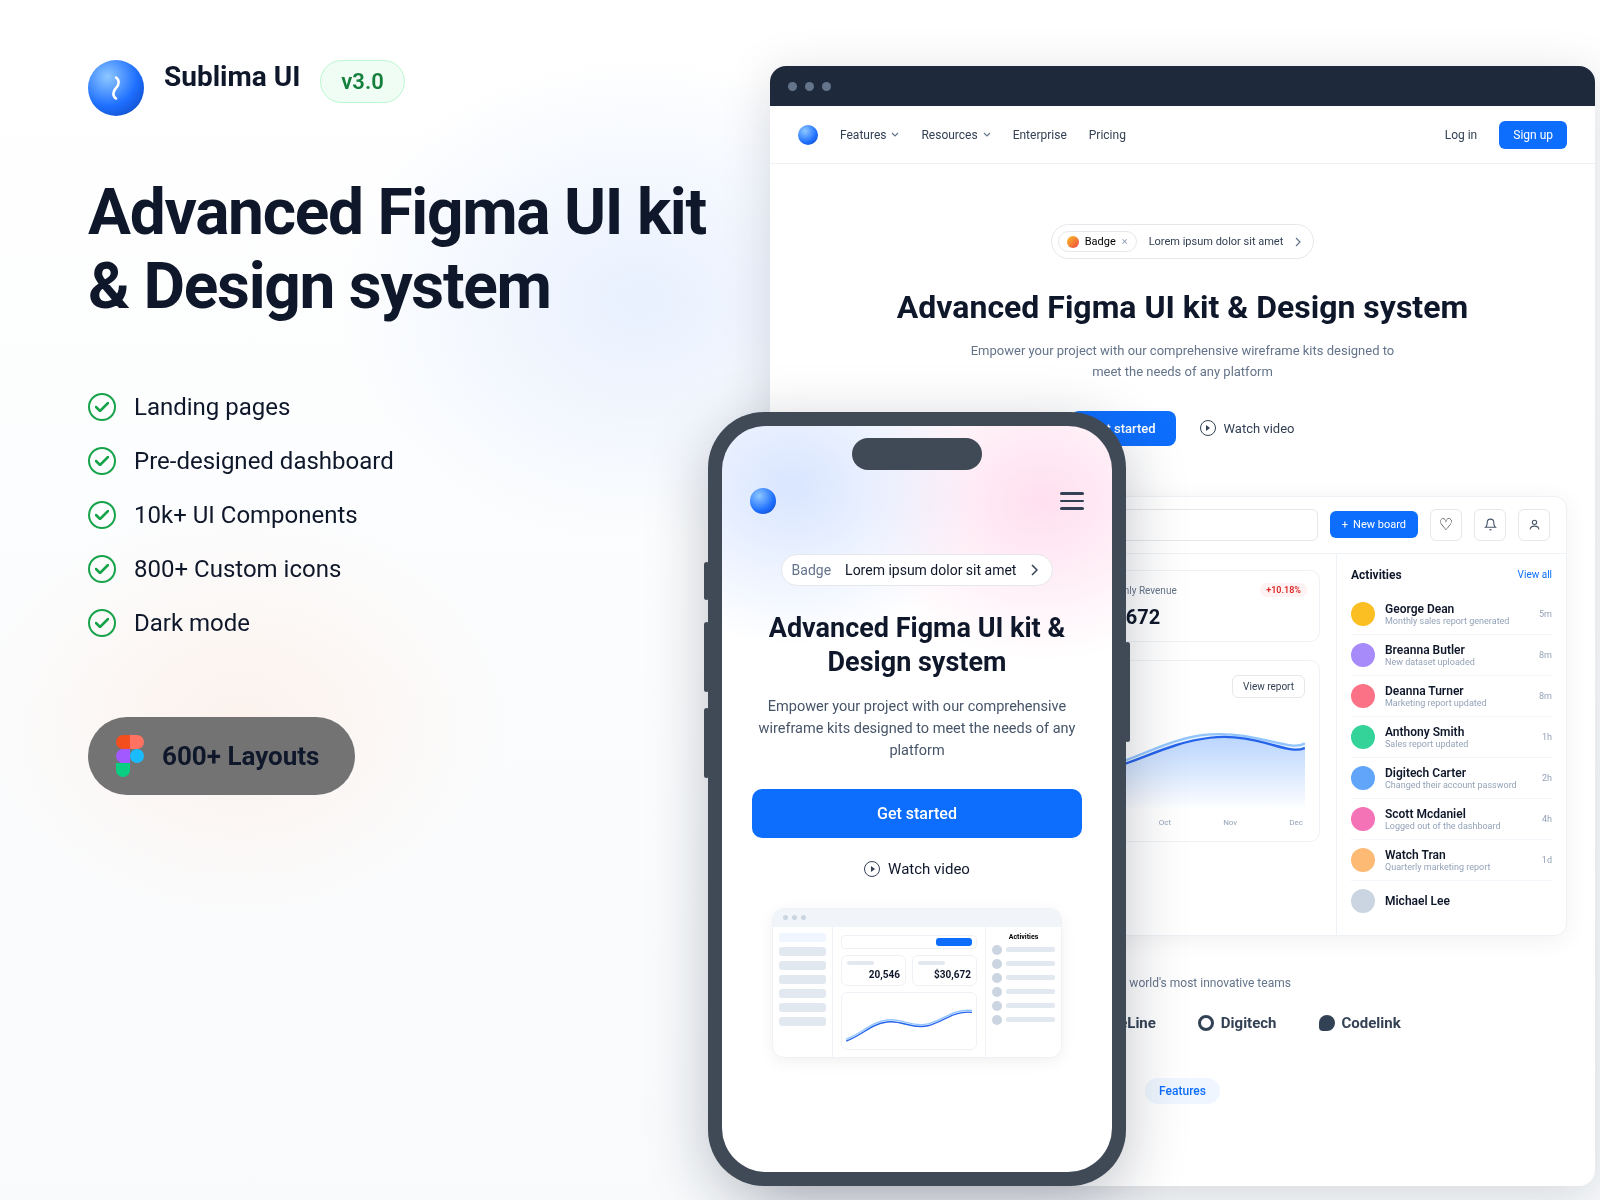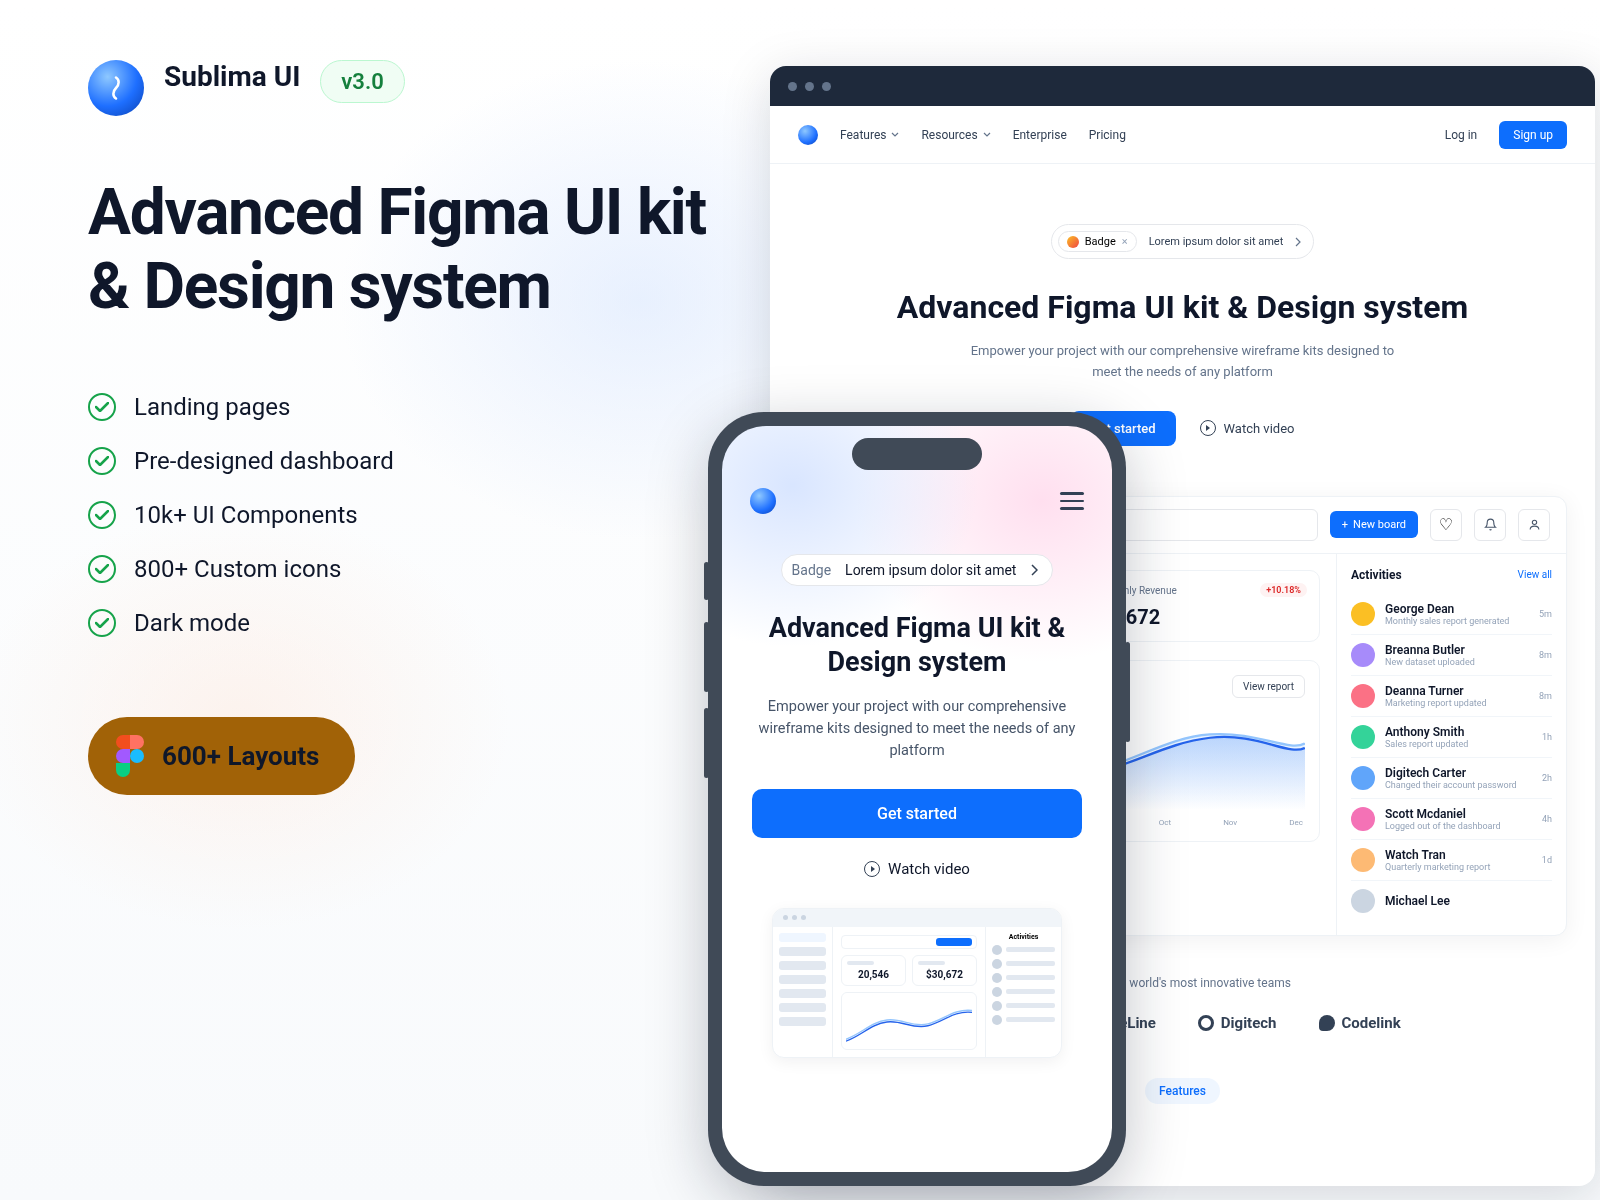--- a/index.html
+++ b/index.html
@@ -67,21 +67,21 @@
   border: 2.5px solid #16a34a; display: flex; align-items: center; justify-content: center;
   flex-shrink: 0;
 }
 .check-badge svg { stroke: #16a34a; }
 .feature-text { font-size: 24px; color: #0f172a; font-weight: 400; }
 
 .layouts-pill {
   display: inline-flex; align-items: center; gap: 18px;
   padding: 18px 36px 18px 28px;
   border-radius: 999px;
-  background: #a16207;
+  background: #737373;
 }
 .figma-dots { width: 28px; height: 42px; position: relative; }
 .fd { position: absolute; width: 14px; height: 14px; border-radius: 50%; }
 .fd1 { background:#f24e1e; top:0; left:0; border-radius:7px 0 0 7px; }
 .fd2 { background:#ff7262; top:0; left:14px; border-radius:0 7px 7px 0; }
 .fd3 { background:#a259ff; top:14px; left:0; border-radius:7px 0 0 7px; }
 .fd4 { background:#1abcfe; top:14px; left:14px; }
 .fd5 { background:#0acf83; top:28px; left:0; border-radius:0 0 7px 7px; }
 .layouts-text { font-size: 26px; color: #0f172a; font-weight: 700; }
 
@@ -241,21 +241,21 @@
   box-shadow:0 4px 16px rgba(15,23,42,0.06); overflow:hidden;
 }
 .p-dash-titlebar { height:18px; background:#f1f5f9; display:flex; align-items:center; padding:0 10px; gap:4px;}
 .p-tl-dot { width:5px; height:5px; border-radius:50%; background:#cbd5e1; }
 .p-dash-body { display:flex; height:130px; }
 .p-dash-side { width:60px; border-right:1px solid #eef2f6; padding:6px; display:flex; flex-direction:column; gap:5px;}
 .p-side-item { height:9px; background:#e2e8f0; border-radius:3px; }
 .p-side-item.active { background:#eff6ff; }
 .p-dash-main { flex:1; padding:8px; }
 .p-kpi-row { display:flex; gap:6px; margin-bottom:6px; }
-.p-kpi { flex:1; border:1px solid #eef2f6; border-radius:6px; padding:5px; }
+.p-kpi { flex:1; border:1px solid #eef2f6; border-radius:6px; padding:5px;text-align:right; }
 .p-kpi-lbl { height:4px; width:50%; background:#e2e8f0; margin-bottom:4px; border-radius:2px;}
 .p-kpi-val { font-size:10px; font-weight:700; color:#0f172a; }
 .p-chart { border:1px solid #eef2f6; border-radius:6px; height:58px; padding:4px; }
 .p-chart svg { width:100%; height:100%; }
 .p-dash-act { width:76px; border-left:1px solid #eef2f6; padding:6px; display:flex; flex-direction:column; gap:4px;}
 .p-act-head { font-size:7px; font-weight:700; }
 .p-act-item { display:flex; align-items:center; gap:4px; }
 .p-act-av { width:10px; height:10px; border-radius:50%; background:#cbd5e1; }
 .p-act-txt { flex:1; height:5px; background:#e2e8f0; border-radius:2px; }
 

